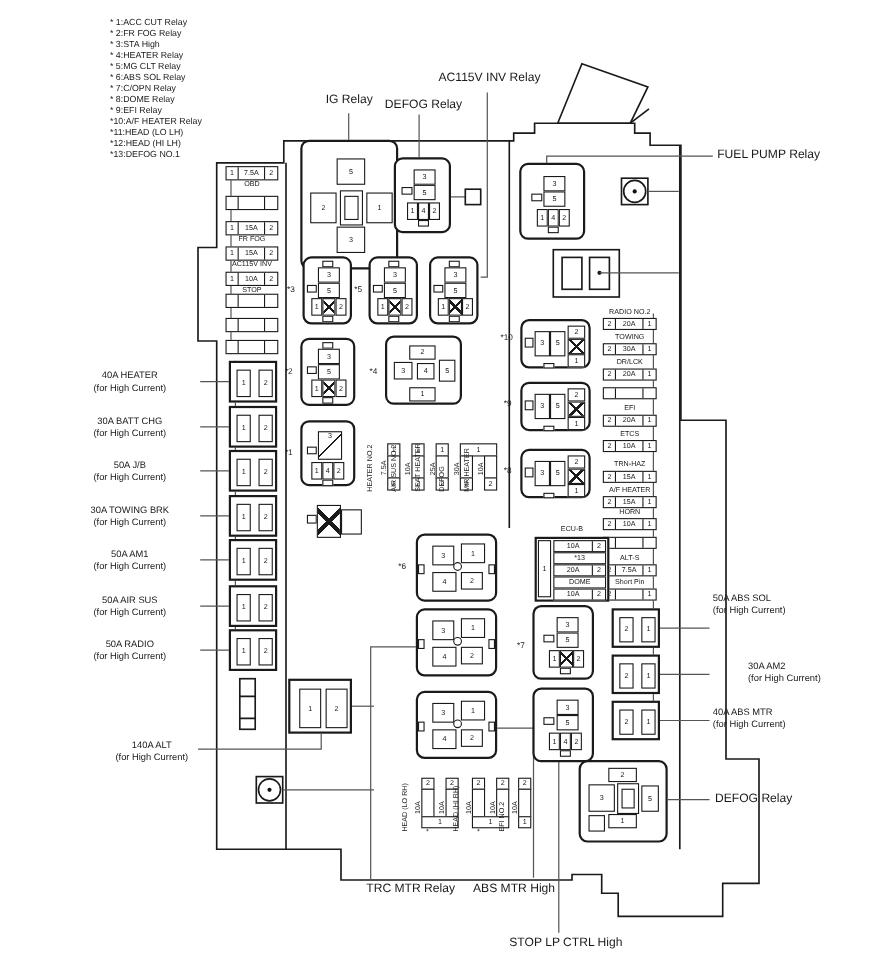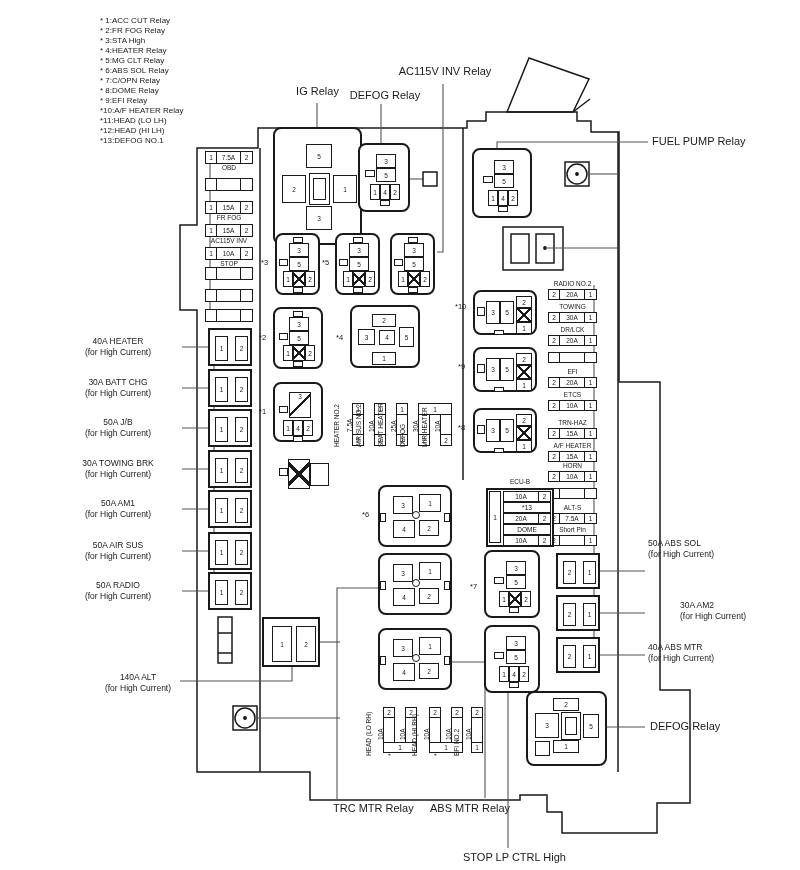--- a/index.html
+++ b/index.html
@@ -145,21 +145,21 @@
   <div>*12:HEAD (HI LH)</div>
   <div>*13:DEFOG NO.1</div>
 </div>
 
 <div class="lbl ctr" style="left:270px;top:86px;width:95px">IG Relay</div>
 <div class="lbl ctr" style="left:335px;top:90px;width:100px">DEFOG Relay</div>
 <div class="lbl ctr" style="left:390px;top:66px;width:110px">AC115V INV Relay</div>
 <div class="lbl" style="left:652px;top:136px">FUEL PUMP Relay</div>
 <div class="lbl" style="left:650px;top:721px">DEFOG Relay</div>
 <div class="lbl" style="left:333px;top:803px">TRC MTR Relay</div>
-<div class="lbl" style="left:430px;top:803px">ABS MTR Relay</div>
+<div class="lbl" style="left:430px;top:803px">ABS MTR High</div>
 <div class="lbl" style="left:463px;top:852px">STOP LP CTRL High</div>
 
 <div class="lbl2" style="left:58px;top:336px;width:120px">
       <div>40A HEATER</div>
       <div>(for High Current)</div>
     </div>
 <div class="lbl2" style="left:58px;top:377px;width:120px">
       <div>30A BATT CHG</div>
       <div>(for High Current)</div>
     </div>

